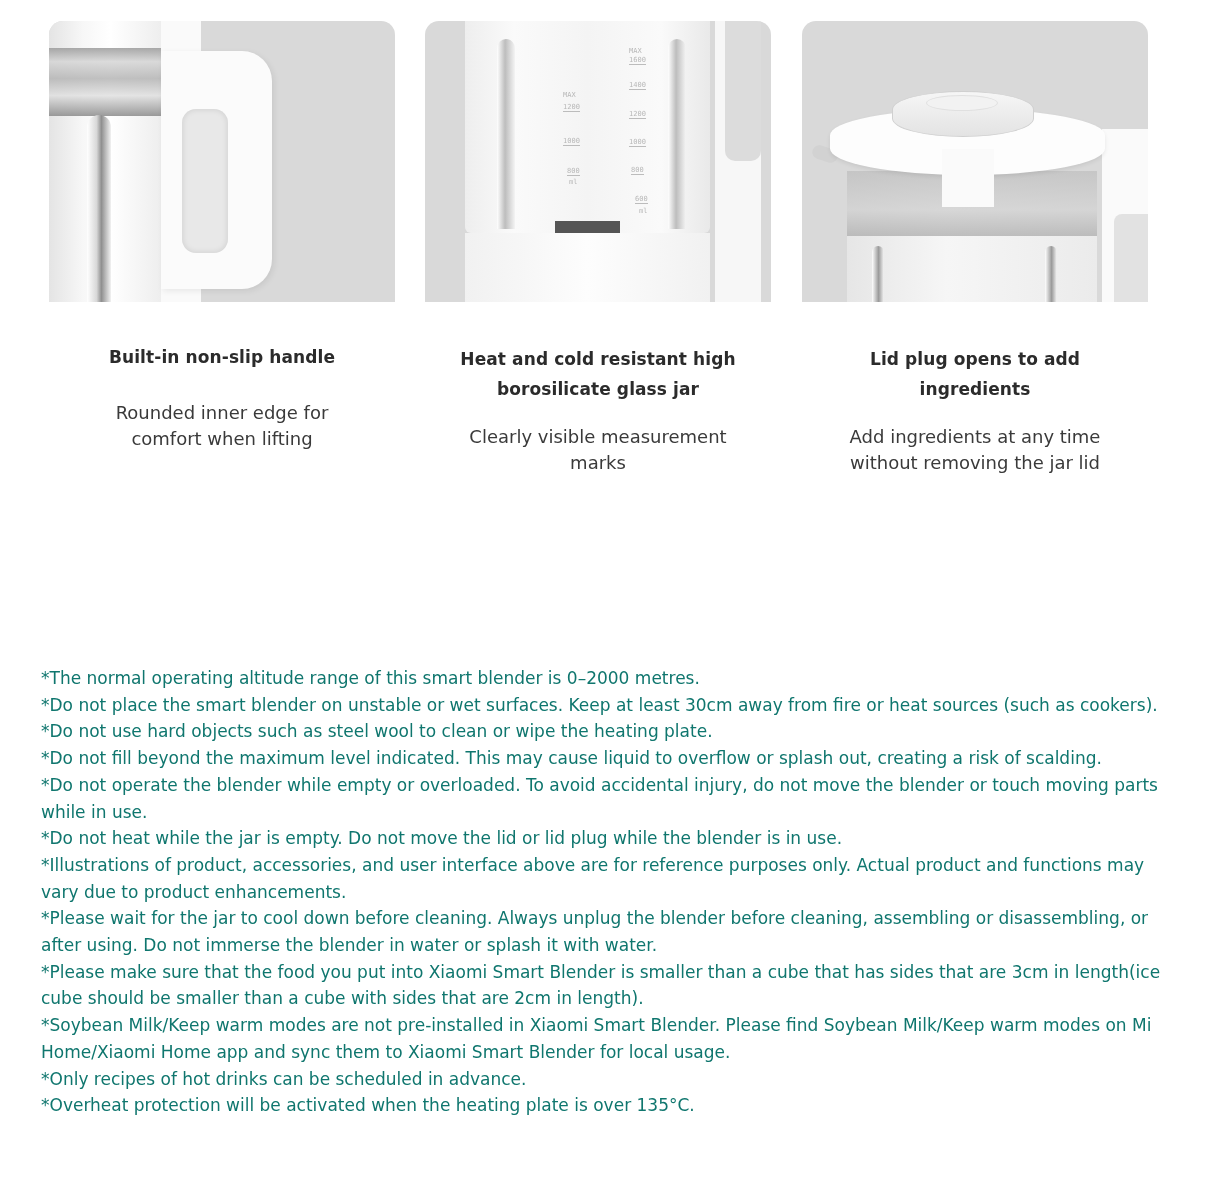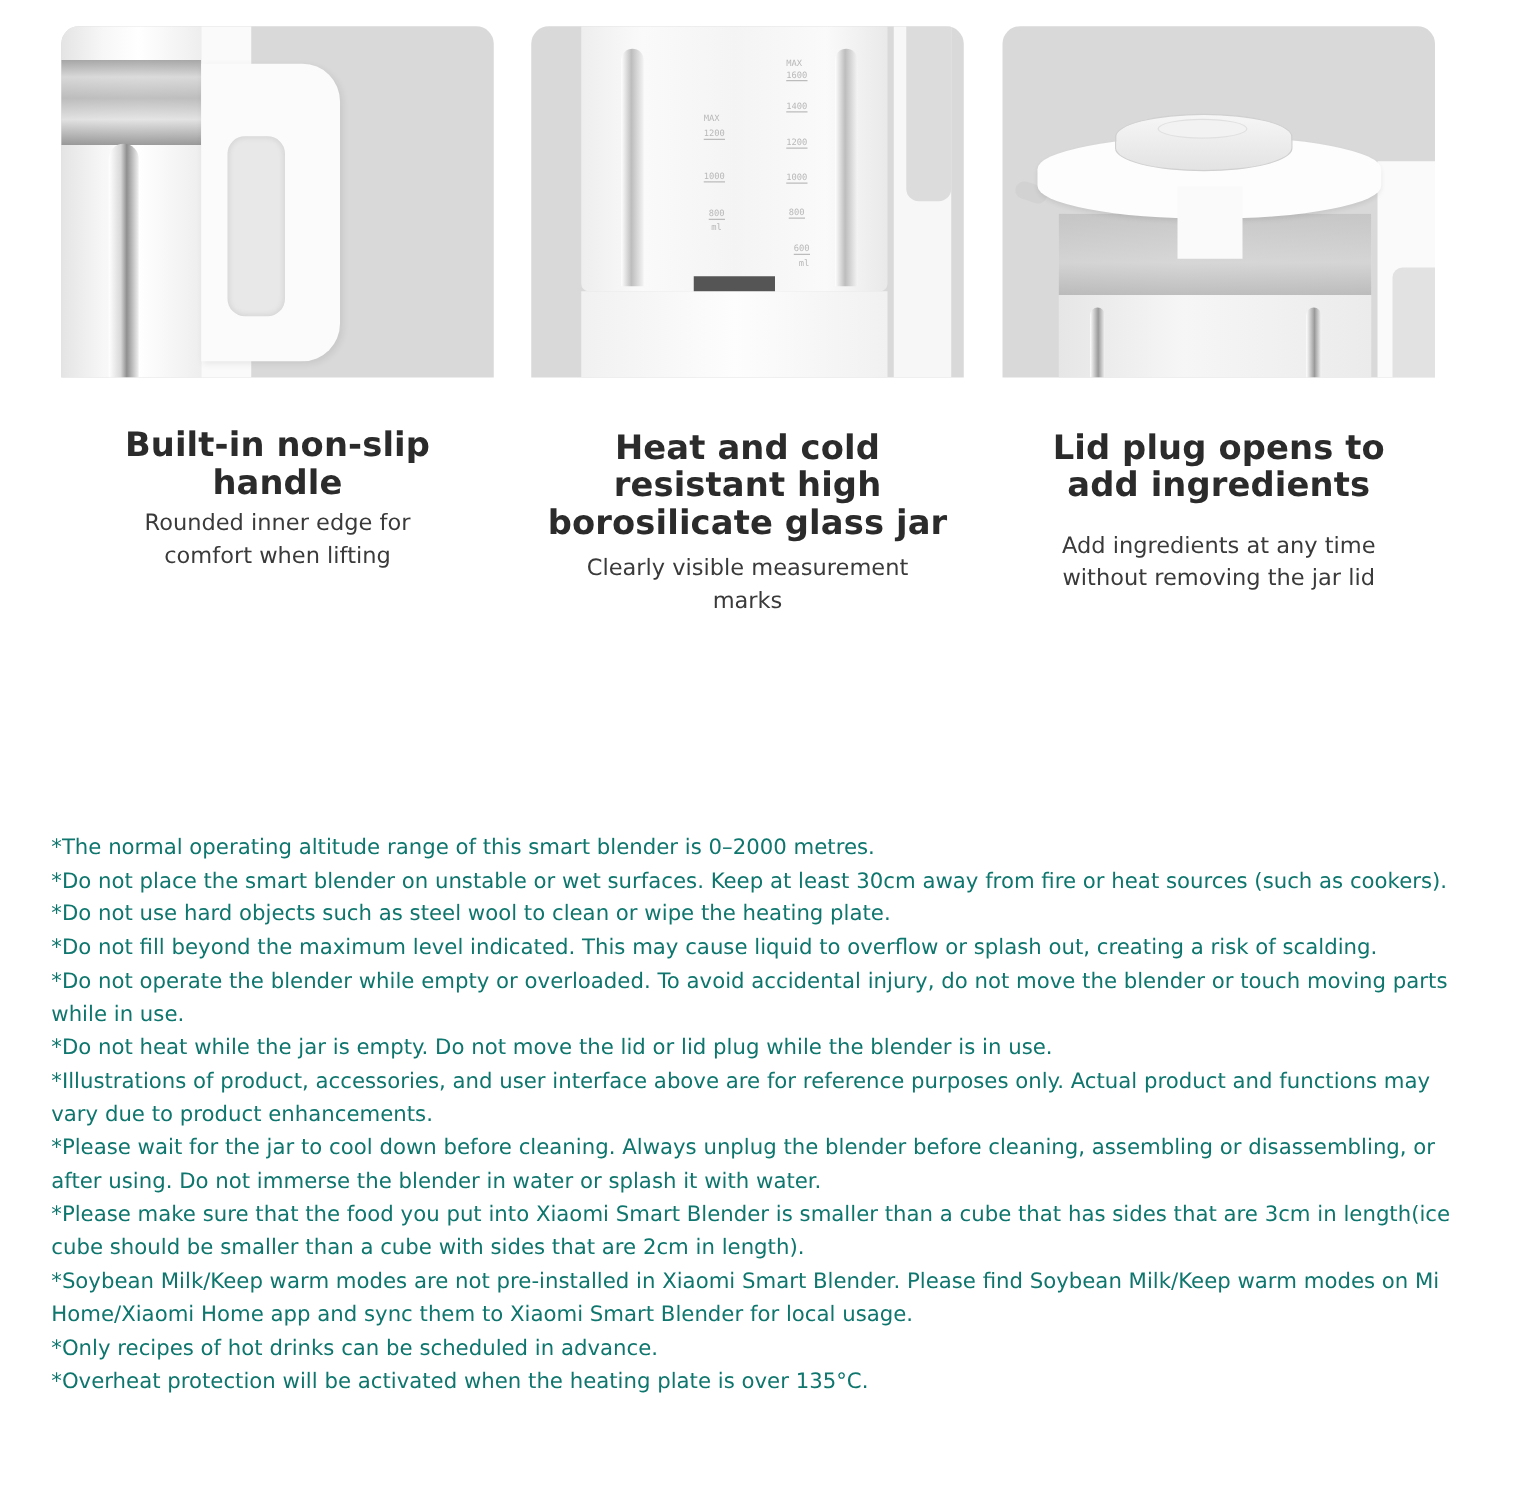--- a/index.html
+++ b/index.html
@@ -11,29 +11,29 @@
     .feature.f1 { left: 49px; }
     .feature.f2 { left: 425px; }
     .feature.f3 { left: 802px; }
 
     .photo {
       position: relative; width: 346px; height: 281px; background: #d9d9d9;
       border-radius: 14px 14px 0 0; overflow: hidden;
     }
 
     .feature-title {
-      margin-top: 42px; text-align: center; font-weight: bold; font-size: 27px;
+      margin-top: 42px; text-align: center; font-weight: bold; font-size: 17px;
       line-height: 30px; color: #2b2b2b; letter-spacing: 0.1px;
     }
     .feature-desc {
       margin-top: 14px; text-align: center; font-size: 18px; line-height: 26px; color: #3a3a3a;
     }
     .f1 .feature-title { margin-top: 40px; }
-    .f1 .feature-desc { margin-top: 4px; padding: 0 50px; }
-    .f2 .feature-desc { padding: 0 30px; margin-top: 8px; }
+    .f1 .feature-desc { margin-top: 28px; padding: 0 50px; }
+    .f2 .feature-desc { padding: 0 30px; margin-top: 20px; }
     .f3 .feature-desc { padding: 0 30px; margin-top: 20px; }
     .f3 .feature-title { padding: 0 40px; }
 
     
     .p1-jar { position: absolute; left: 0; top: 0; width: 112px; height: 281px;
       background: linear-gradient(90deg, #e4e4e4 0%, #f7f7f7 30%, #ffffff 55%, #eeeeee 100%); }
     .p1-band { position: absolute; left: 0; top: 27px; width: 112px; height: 68px;
       background: linear-gradient(180deg, #9a9a9a 0%, #d5d5d5 20%, #b5b5b5 45%, #e0e0e0 70%, #8a8a8a 100%); opacity: .85; }
     .p1-rib { position: absolute; left: 38px; top: 94px; width: 24px; height: 187px;
       background: linear-gradient(90deg, #ffffff 0%, #d8d8d8 40%, #8f8f8f 60%, #f2f2f2 100%); border-radius: 12px 12px 0 0; }

